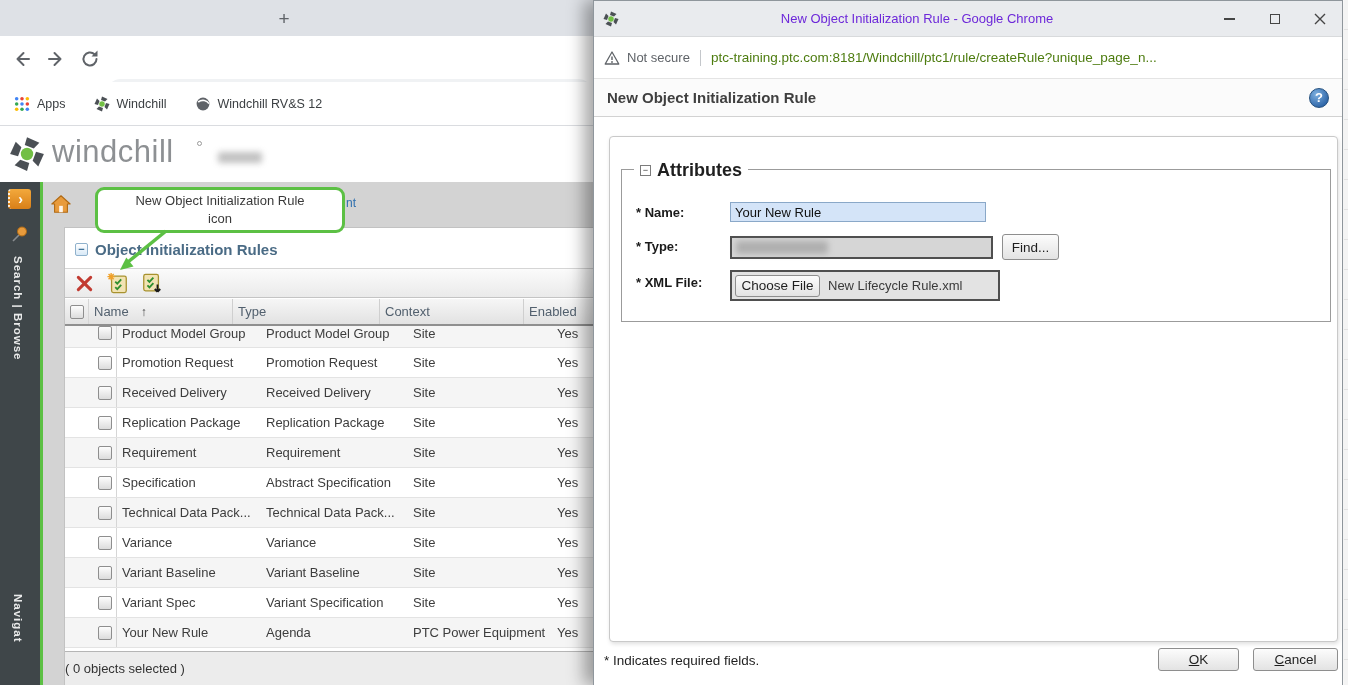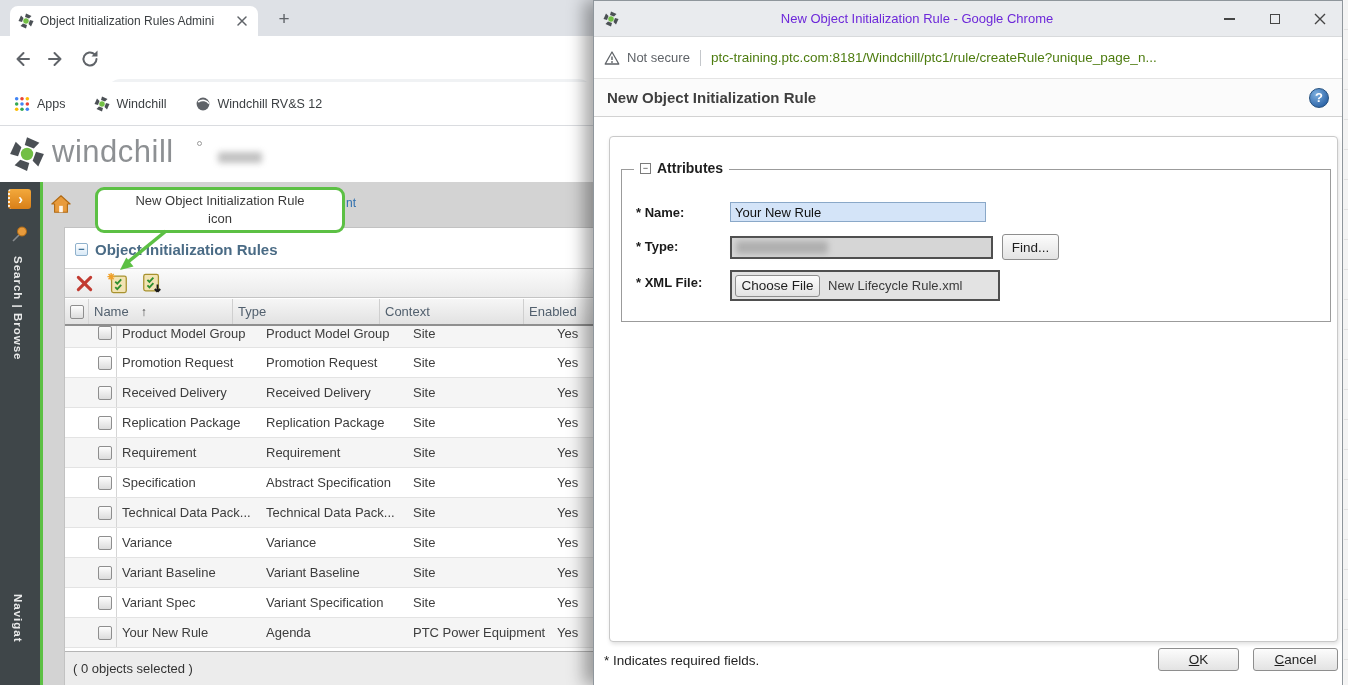--- a/index.html
+++ b/index.html
@@ -72,21 +72,21 @@
               background:linear-gradient(#fdfdfd,#dcdcdc); }
 
   .tbody { position:absolute; left:0; top:98px; width:529px; }
   .trow { display:flex; align-items:center; height:30px; border-bottom:1px solid #e3e3e3; background:#fff;padding-left:28px; }
   .trow.alt { background:#f5f5f5; }
   .trow.clipped { height:22px; overflow:hidden; }
   .trow.clipped .td, .trow.clipped .cbcol { margin-top:-7px; }
   .td { padding-left:5px; font-size:13px; color:#3d3d3d; white-space:nowrap; overflow:hidden; }
   .trow .cbcol { align-self:stretch; display:flex; align-items:center; }
   .pfooter { position:absolute; left:0; top:423px; width:529px; height:34px; background:#ececec;
-             border-top:1px solid #b5b5b5; display:flex; align-items:center; padding-left:8px;
+             border-top:1px solid #b5b5b5; display:flex; align-items:center; 
              font-size:13px; color:#333; }
 
   
   .callout { position:absolute; left:95px; top:187px; width:250px; height:46px; background:#fff;
              border:3px solid #5cc044; border-radius:9px; z-index:5; display:flex; flex-direction:column;
              align-items:center; justify-content:center; font-size:13px; color:#3a3a3a; line-height:1.4; }
   .callout-arrow { position:absolute; left:108px; top:229px; z-index:5; }
 
   
   .dlg { position:absolute; left:593px; top:0; width:750px; height:685px; background:#fff;
@@ -105,21 +105,21 @@
   .dhead-title { font-size:15px; font-weight:bold; color:#3f3f3f; }
   .helpicon { margin-left:auto; width:20px; height:20px; border-radius:50%; border:1px solid #24507f;
               background:radial-gradient(circle at 35% 30%, #7db0e0, #2f66a8 75%); color:#fff;
               font-weight:bold; font-size:13px; display:flex; align-items:center; justify-content:center; }
   .dbody { position:relative; height:568px; background:#fff; }
   .formpanel { position:absolute; left:15px; top:19px; width:729px; height:506px; background:#fff;
                border:1px solid #c9c9c9; border-radius:4px; box-shadow:1px 2px 4px rgba(0,0,0,.13); }
   .fieldset { position:absolute; left:11px; top:32px; width:710px; height:153px; border:1px solid #9b9b9b; }
   .legend { position:absolute; left:12px; top:-10px; background:#fff; padding:0 6px; display:flex;
             align-items:center; gap:6px; }
-  .legend-text { font-weight:bold; font-size:14px; color:#1f1f1f; }
+  .legend-text { font-weight:bold; font-size:18px; color:#1f1f1f; }
   .minus-plain { width:11px; height:11px; border:1px solid #7c7c7c; background:#fff; color:#333;
                  font-size:9px; display:flex; align-items:center; justify-content:center; line-height:1; }
   .flabel { position:absolute; left:14px; font-size:13px; font-weight:bold; color:#1a1a1a; }
   .name-input { position:absolute; left:108px; top:32px; width:256px; height:20px;
                 background:#d4e4f8; border:1px solid #8aa8c8; font-family:"Liberation Sans",sans-serif;
                 font-size:13px; color:#111; padding:0 4px; }
   .type-box { position:absolute; left:108px; top:66px; width:263px; height:23px; background:#d6d6d6;
               border:2px solid #4f4f4f; }
   .type-smudge { position:absolute; left:4px; top:3px; width:92px; height:13px; }
   .btn { border:1px solid #8e8e8e; border-radius:3px; background:linear-gradient(#fcfcfc,#e3e3e3);
@@ -140,35 +140,20 @@
             background:repeating-linear-gradient(#f4f4f4 0 29px, #e2e2e2 29px 30px); }
 </style>
 </head>
 <body>
 
 <div class="screen">
 
   <div>
 
     <div class="tabstrip">
-      <div class="tab">
-        <svg class="icon16" viewBox="0 0 64 64">
-            <g fill="#4b5055">
-              <path d="M32 2 L54 12 L44 22 L28 16 Z"></path>
-              <path d="M62 32 L52 54 L42 44 L48 28 Z"></path>
-              <path d="M32 62 L10 52 L20 42 L36 48 Z"></path>
-              <path d="M2 32 L12 10 L22 20 L16 36 Z"></path>
-            </g>
-            <circle cx="32" cy="32" r="11" fill="#72bf44"></circle>
-          </svg>
-        <span class="tab-title">Object Initialization Rules Admini</span>
-        <svg class="icon16" viewBox="0 0 16 16">
-            <path d="M4 4 L12 12 M12 4 L4 12" stroke="#5f6368" stroke-width="1.5" stroke-linecap="round"></path>
-          </svg>
-      </div>
       <div class="newtab">+</div>
     </div>
 
     <div class="btoolbar">
       <svg class="navbtn" style="left:12px" viewBox="0 0 20 20">
           <path d="M11.5 4 L5.5 10 L11.5 16 M5.5 10 H17" stroke="#5f6368" stroke-width="2" fill="none" stroke-linecap="round" stroke-linejoin="round"></path>
         </svg>
       <svg class="navbtn" style="left:46px" viewBox="0 0 20 20">
           <path d="M8.5 4 L14.5 10 L8.5 16 M14.5 10 H3" stroke="#5f6368" stroke-width="2" fill="none" stroke-linecap="round" stroke-linejoin="round"></path>
         </svg>

